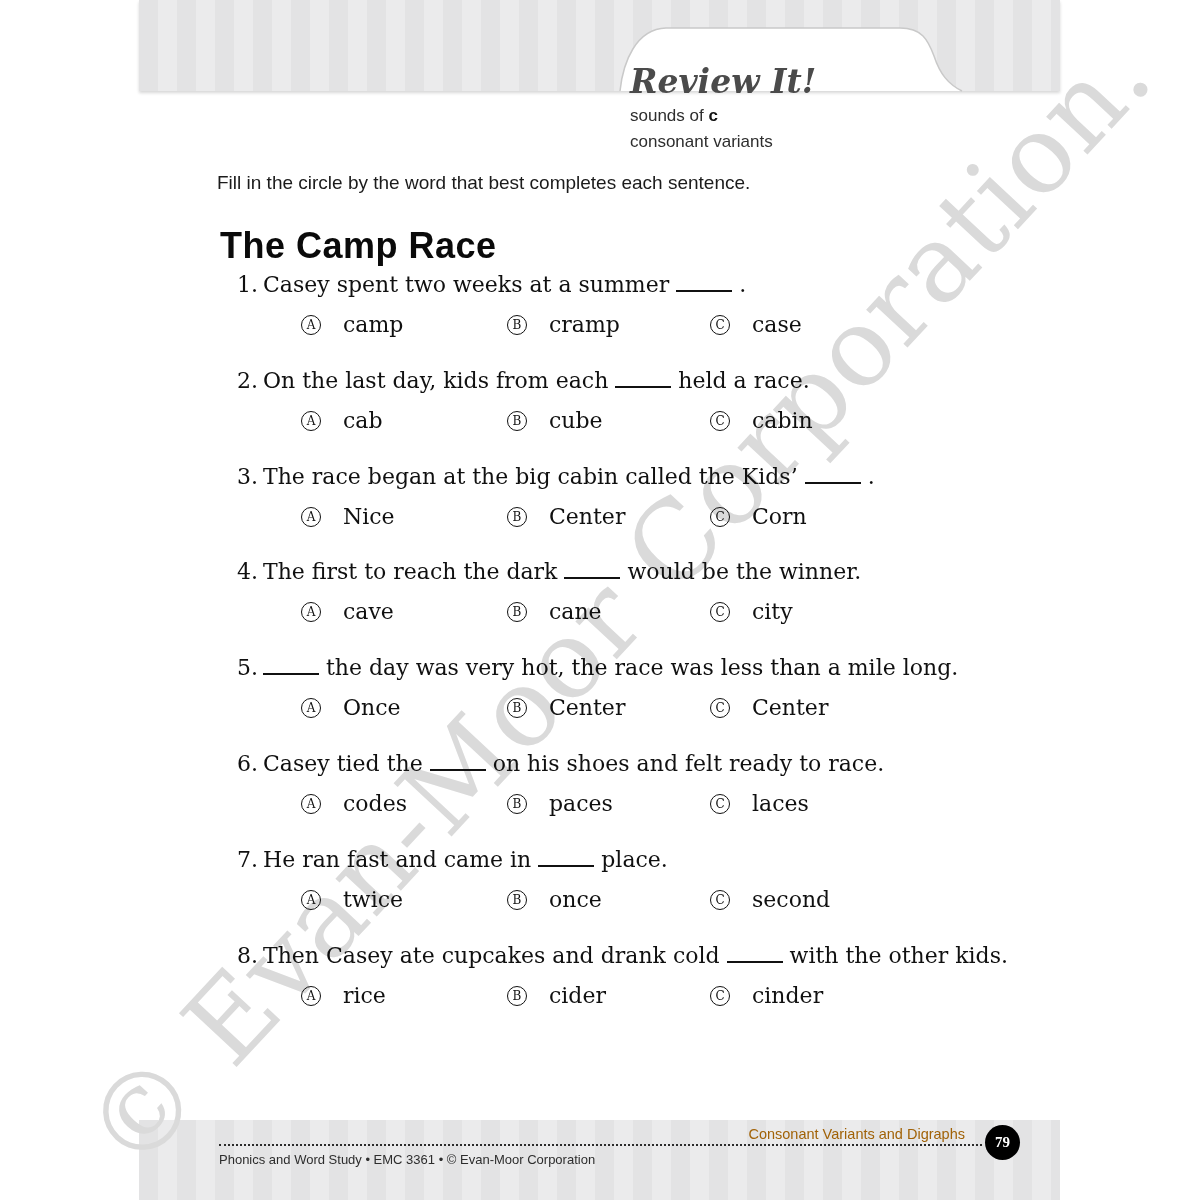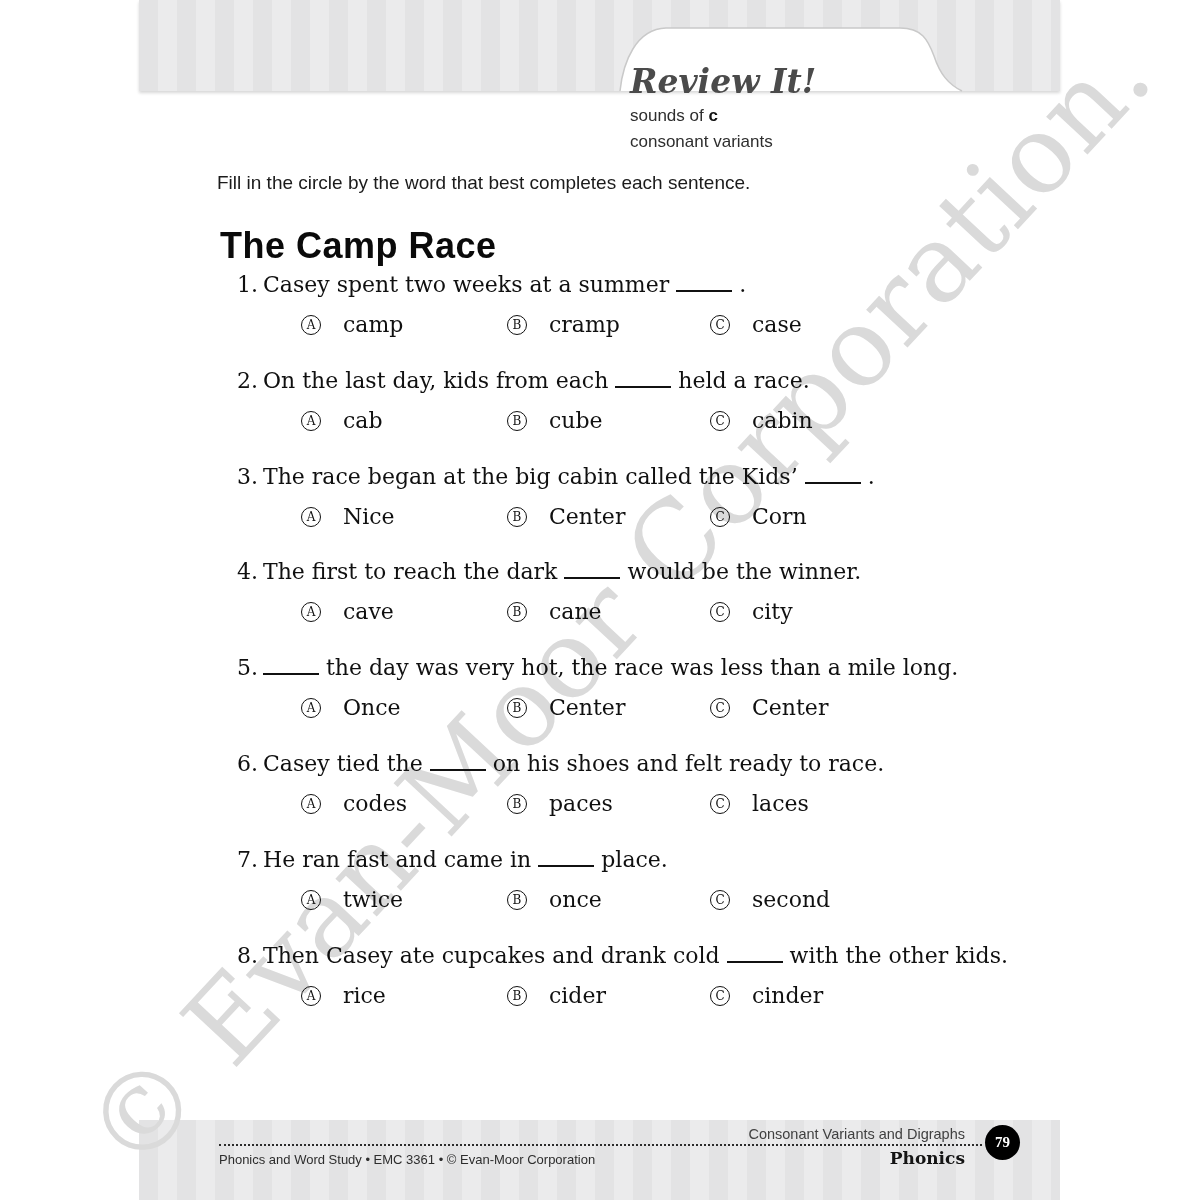--- a/index.html
+++ b/index.html
@@ -46,21 +46,21 @@
   .opt{position:absolute;display:flex;align-items:center;}
   .opt-a{left:64px;}.opt-b{left:270px;}.opt-c{left:473px;}
   .bubble{flex:0 0 20px;width:20px;height:20px;border:1.5px solid #111;border-radius:50%;
           display:flex;align-items:center;justify-content:center;box-sizing:border-box;
           font-family:"DejaVu Serif",serif;font-size:12px;line-height:12px;color:#111;background:transparent;}
   .word{margin-left:22px;font-family:"DejaVu Serif","Liberation Serif",serif;font-size:22px;color:#101010;}
 
   
   .footer-dotted{position:absolute;left:219px;top:1144px;width:763px;border-top:2px dotted #2b2b2b;z-index:3;}
   .footer-section{position:absolute;left:565px;top:1126px;width:400px;text-align:right;
-                  font-size:14.5px;color:#404040;z-index:3;}
+                  font-size:14.5px;color:#a16207;z-index:3;}
   .footer-credit{position:absolute;left:219px;top:1152px;font-size:13px;color:#2d2d2d;z-index:3;}
   .footer-subject{position:absolute;left:565px;top:1148px;width:400px;text-align:right;z-index:3;
                   font-family:"DejaVu Serif","Liberation Serif",serif;font-weight:bold;font-size:17px;color:#141414;}
   .page-badge{position:absolute;left:985px;top:1125px;width:35px;height:35px;border-radius:50%;
               background:#000000;color:#fff;display:flex;align-items:center;justify-content:center;
               font-size:15px;font-weight:bold;z-index:4;font-family:Liberation Serif, serif;}
 </style>
 </head>
 <body>
 
@@ -294,16 +294,15 @@
             </span>
         <span class="word">cinder</span>
       </span>
     </div>
   </div>
     </div>
 
   <div class="footer-dotted"></div>
   <div class="footer-section">Consonant Variants and Digraphs</div>
   <div class="footer-credit">Phonics and Word Study • EMC 3361 • © Evan-Moor Corporation</div>
-  <div class="footer-subject">Phonics</div>
   <div class="page-badge">79</div>
 
 </div>
 
 </body></html>

